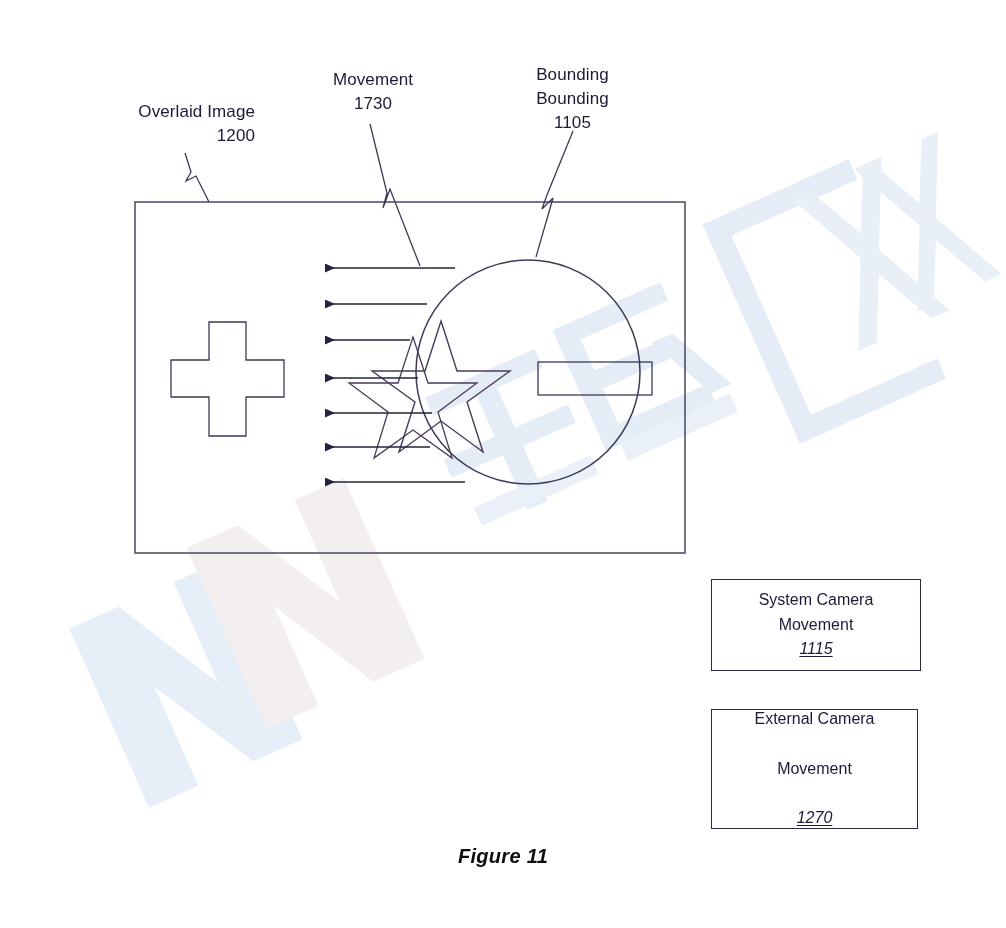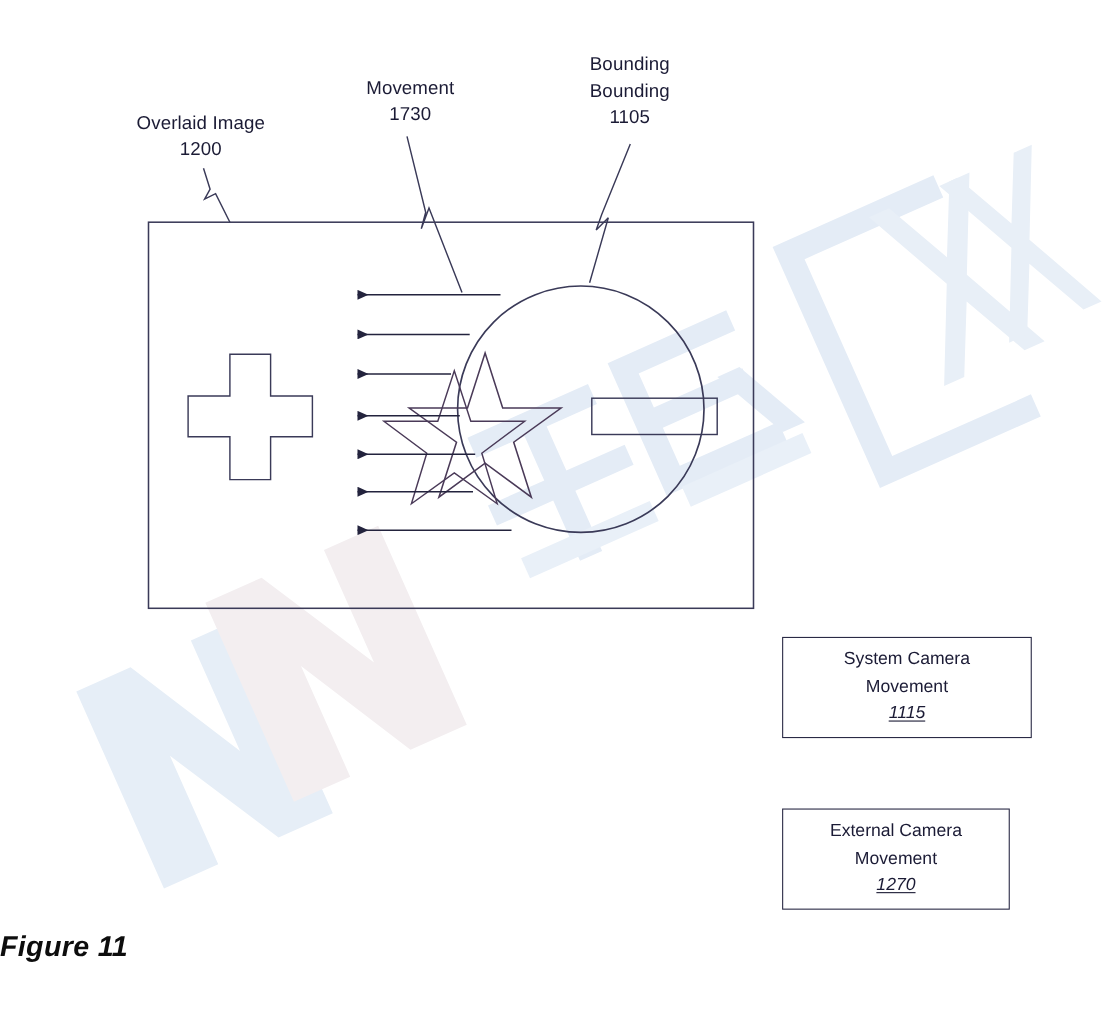--- a/index.html
+++ b/index.html
@@ -57,25 +57,25 @@
     color: #1b1b35;
   }
   .callout-box .ref {
     text-decoration: underline;
     text-underline-offset: 2px;
     font-style: italic;
   }
   .fig-caption {
     position: absolute;
     width: 100%;
-    text-align: left;
+    text-align: center;
     font-family: "Liberation Sans", sans-serif;
     font-weight: bold;
     font-style: italic;
-    font-size: 26px;
+    font-size: 20px;
     letter-spacing: 0.3px;
     color: #0d0d0d;
   }
 </style>
 </head>
 <body>
 
 <div id="figure-root">
 
   <svg class="wm-layer" viewBox="0 0 1006 928" width="1006" height="928" aria-hidden="true">
@@ -130,43 +130,43 @@
       <line x1="465" y1="482" x2="325" y2="482" marker-end="url(#arrowhead-left)"></line>
     </g>
 
     <path d="M185 153 L191 172 L186 181 L196 176 L209 202" fill="none" stroke="#3a3a58" stroke-width="1.3"></path>
 
     <path d="M370 124 L387 193 L383 208 L390 189 L420 266" fill="none" stroke="#3a3a58" stroke-width="1.3"></path>
 
     <path d="M573 131 L547 195 L542 209 L553 198 L536 257" fill="none" stroke="#3a3a58" stroke-width="1.3"></path>
   </svg>
 
-  <div class="label" style="left:110px; top:100px; width:145px;">
+  <div class="label" style="left:110px; top:100px; width:145px;text-align:right;">
     <span>Overlaid Image</span>
     <span class="ref">1200</span>
   </div>
 
   <div class="label" style="left:308px; top:68px; width:130px;">
     <span>Movement</span>
     <span class="ref">1730</span>
   </div>
 
-  <div class="label" style="left:505px; top:47px; width:135px;">
+  <div class="label" style="left:505px; top:63px; width:135px;">
     <span>Bounding</span>
     <span class="ref">Bounding</span>
     <span class="ref">1105</span>
   </div>
 
-  <div class="callout-box" style="left:711px; top:579px; width:227px; height:92px;">
+  <div class="callout-box" style="left:711px; top:579px; width:210px; height:92px;">
     <span>System Camera</span>
     <span>Movement</span>
     <span class="ref">1115</span>
   </div>
 
-  <div class="callout-box" style="left:711px; top:735px; width:207px; height:92px;">
+  <div class="callout-box" style="left:711px; top:709px; width:207px; height:120px;gap:25px;">
     <span>External Camera</span>
     <span>Movement</span>
     <span class="ref">1270</span>
   </div>
 
   <div class="fig-caption" style="top:845px;">Figure 11</div>
 
 </div>
 
 </body></html>

